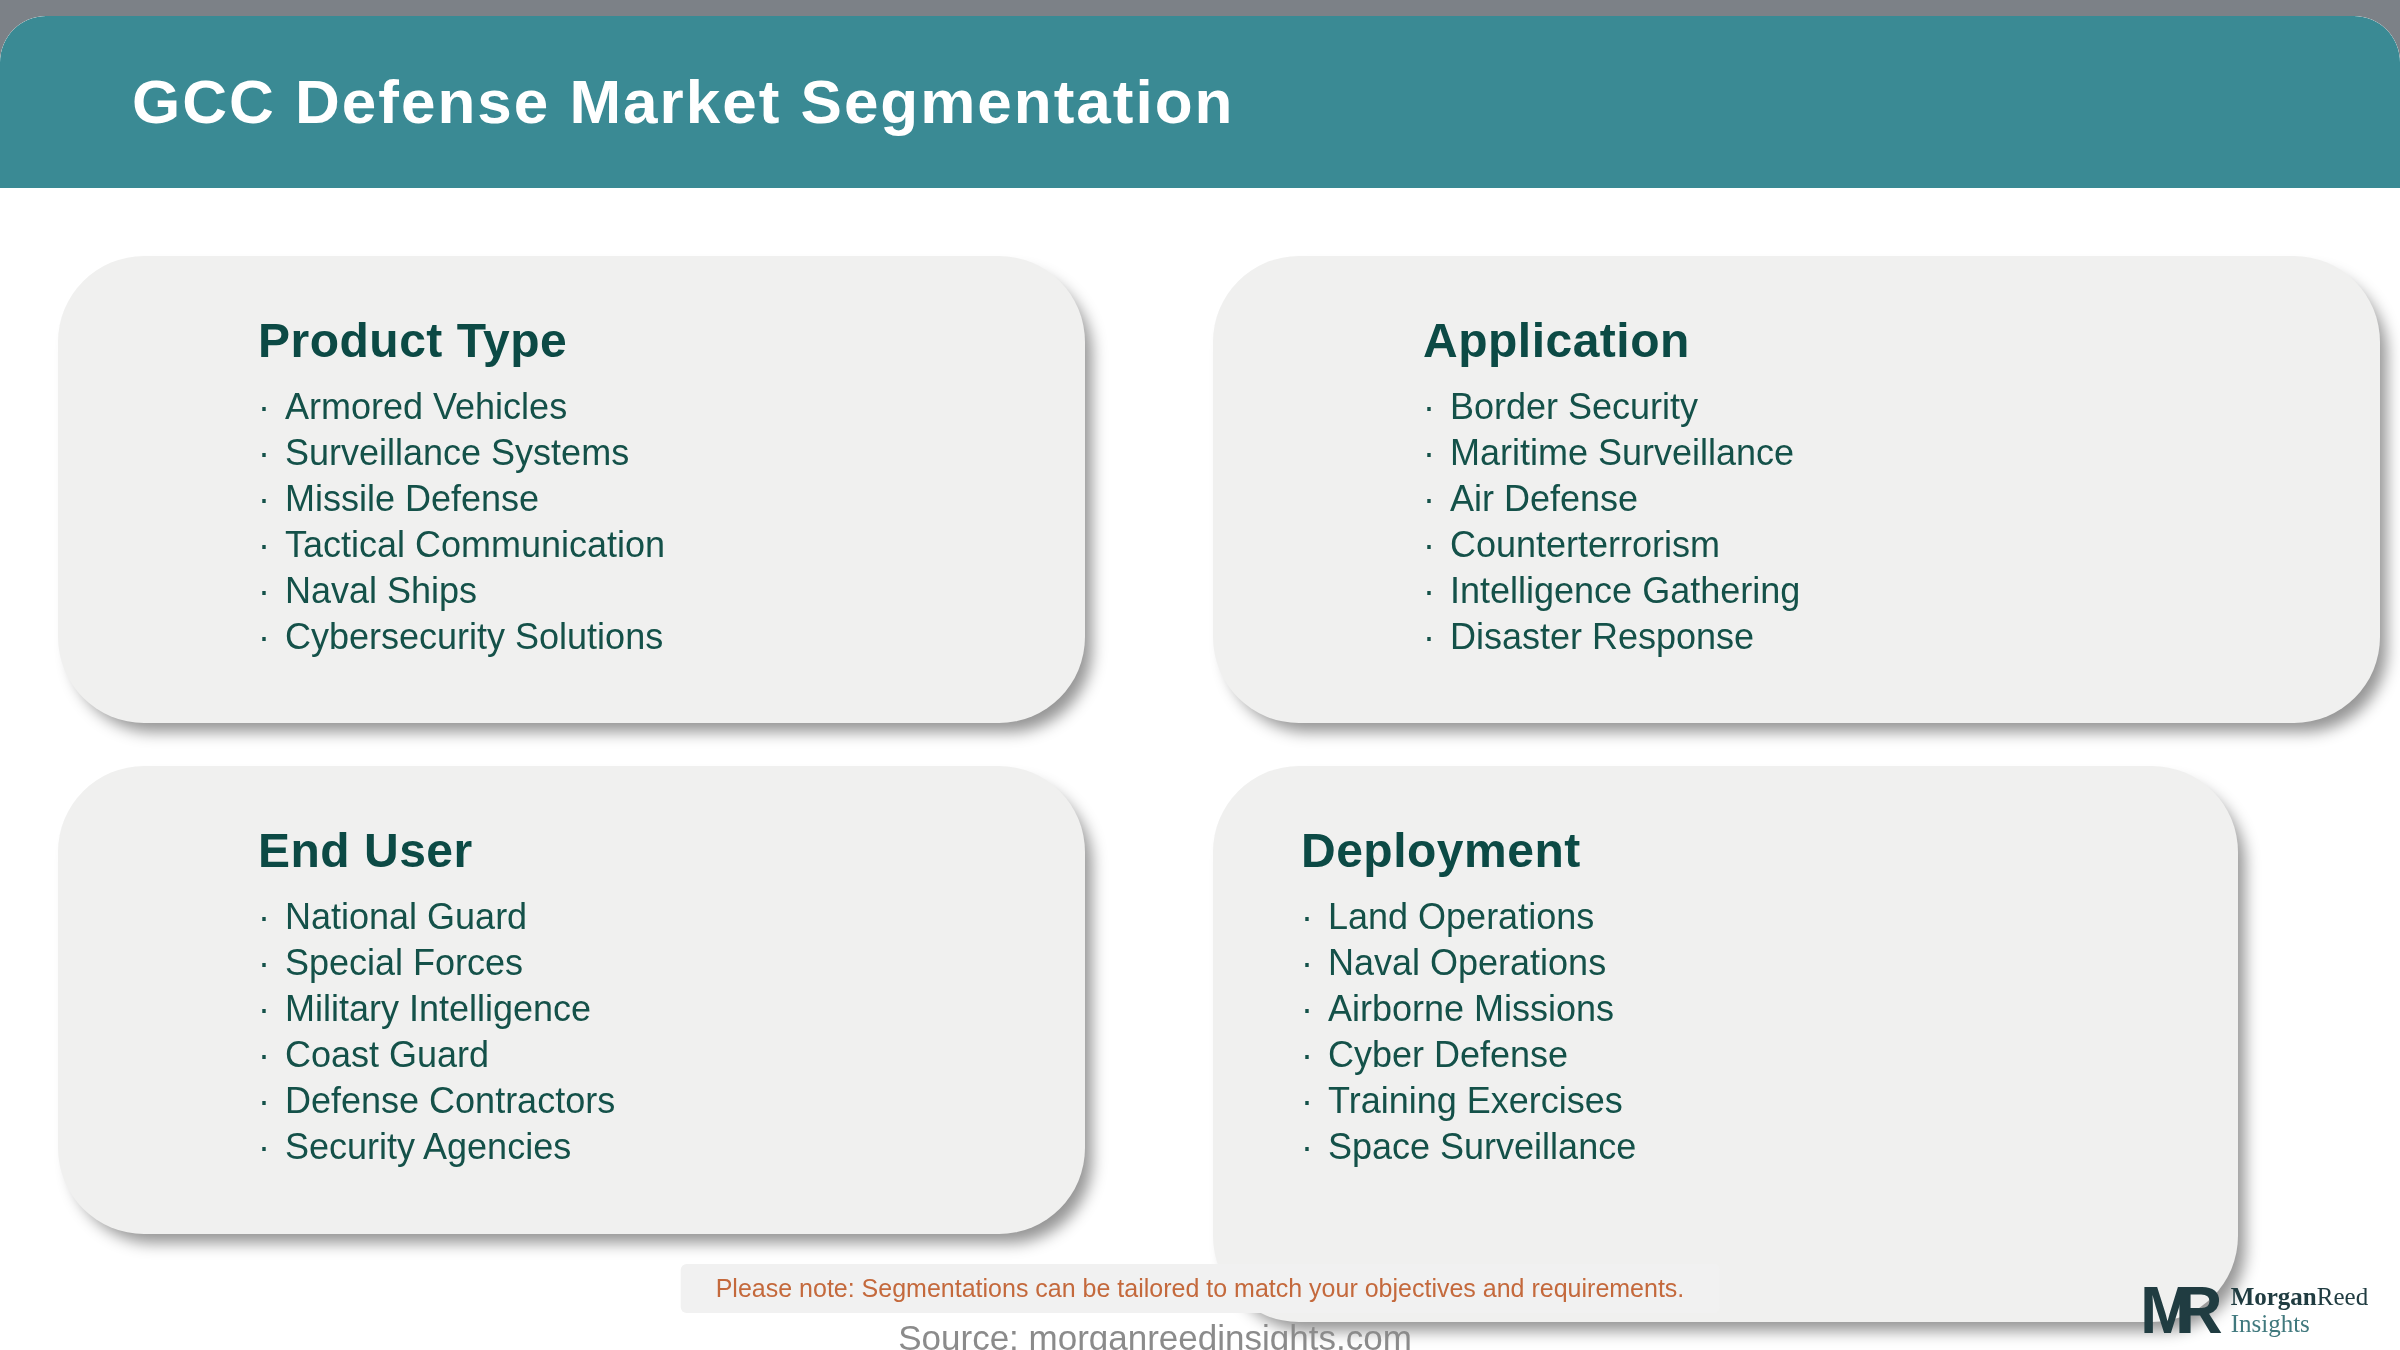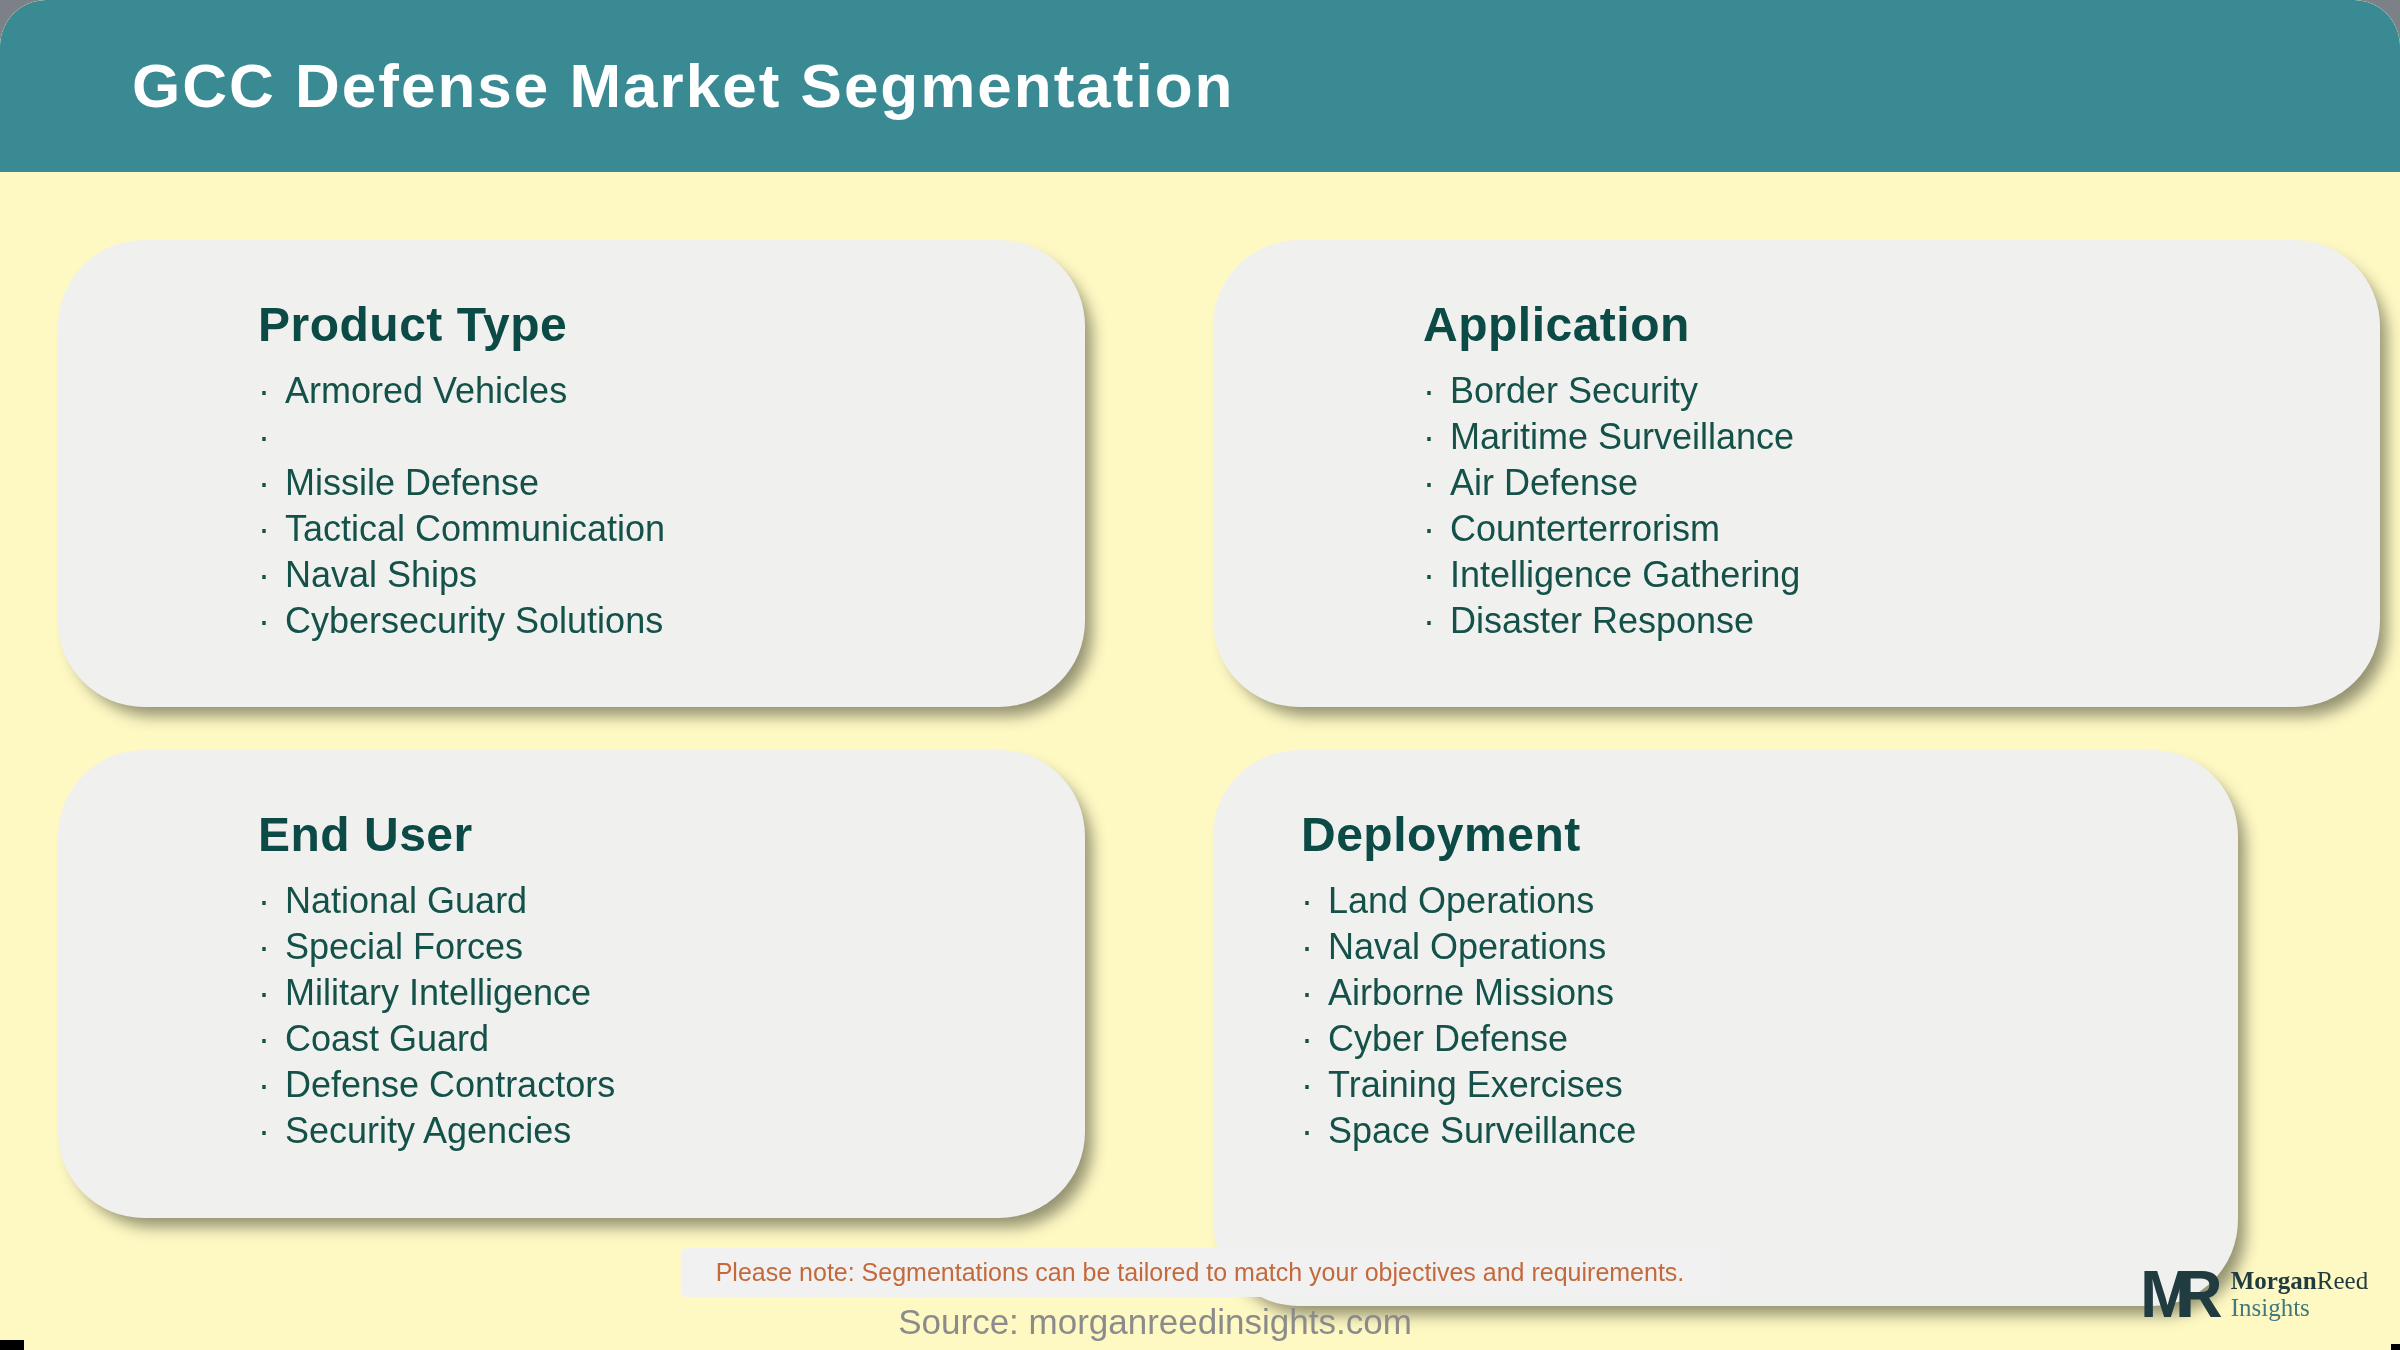--- a/index.html
+++ b/index.html
@@ -2,22 +2,22 @@
 <html><head>
 <meta charset="utf-8">
 <style>
   html,body{margin:0;padding:0;}
   body{
     width:2400px;height:1350px;position:relative;overflow:hidden;
     background:#7c8187;
     font-family:"Liberation Sans", sans-serif;
   }
   .slide{
-    position:absolute;inset:0;background:#fef9c3;
-    border-radius:46px 46px 0 0;overflow:hidden;
+    position:absolute;inset:0;background:#ffffff;
+    border-radius:46px 46px 0 0;overflow:hidden;margin-top:16px;
   }
   
   .header{
     position:absolute;top:0;left:0;right:0;height:172px;
     background:#3a8a94;border-radius:46px 46px 0 0;
   }
   .header .title{
     position:absolute;left:132px;top:0;height:172px;line-height:172px;
     margin:0;color:#ffffff;font-size:62px;font-weight:700;letter-spacing:2px;
     white-space:nowrap;
@@ -84,20 +84,21 @@
 
   <section class="card card-a">
     <h2>Product Type</h2>
     <ul>
       <li>
           <span class="bullet">·</span>
           <span>Armored Vehicles</span>
         </li>
       <li>
           <span class="bullet">·</span>
+          <span>Surveillance Systems</span>
         </li>
       <li>
           <span class="bullet">·</span>
           <span>Missile Defense</span>
         </li>
       <li>
           <span class="bullet">·</span>
           <span>Tactical Communication</span>
         </li>
       <li>

